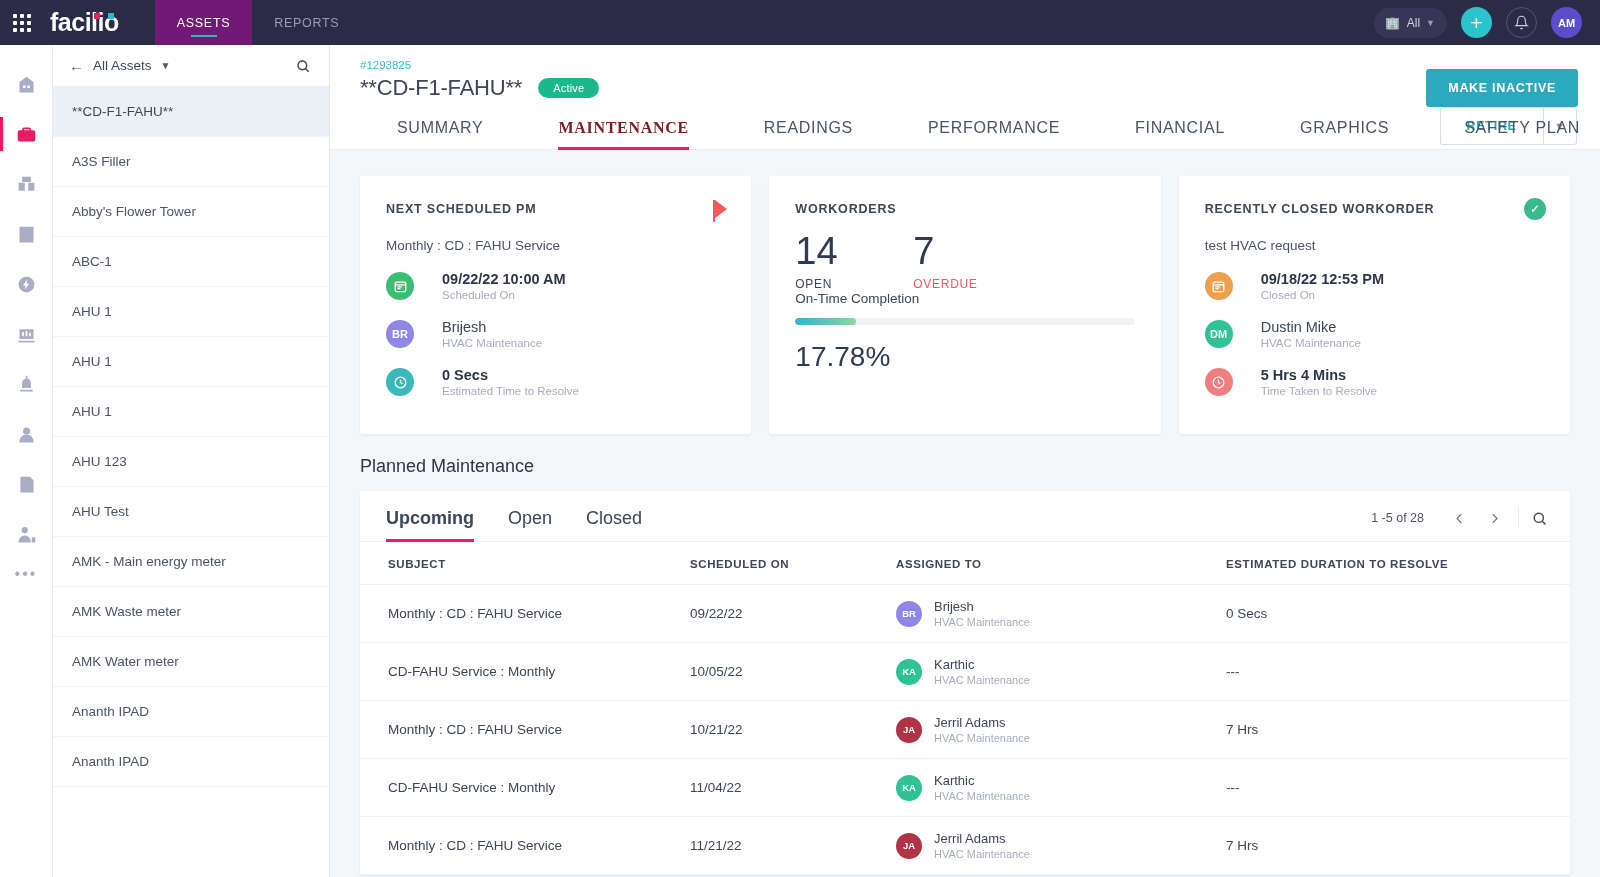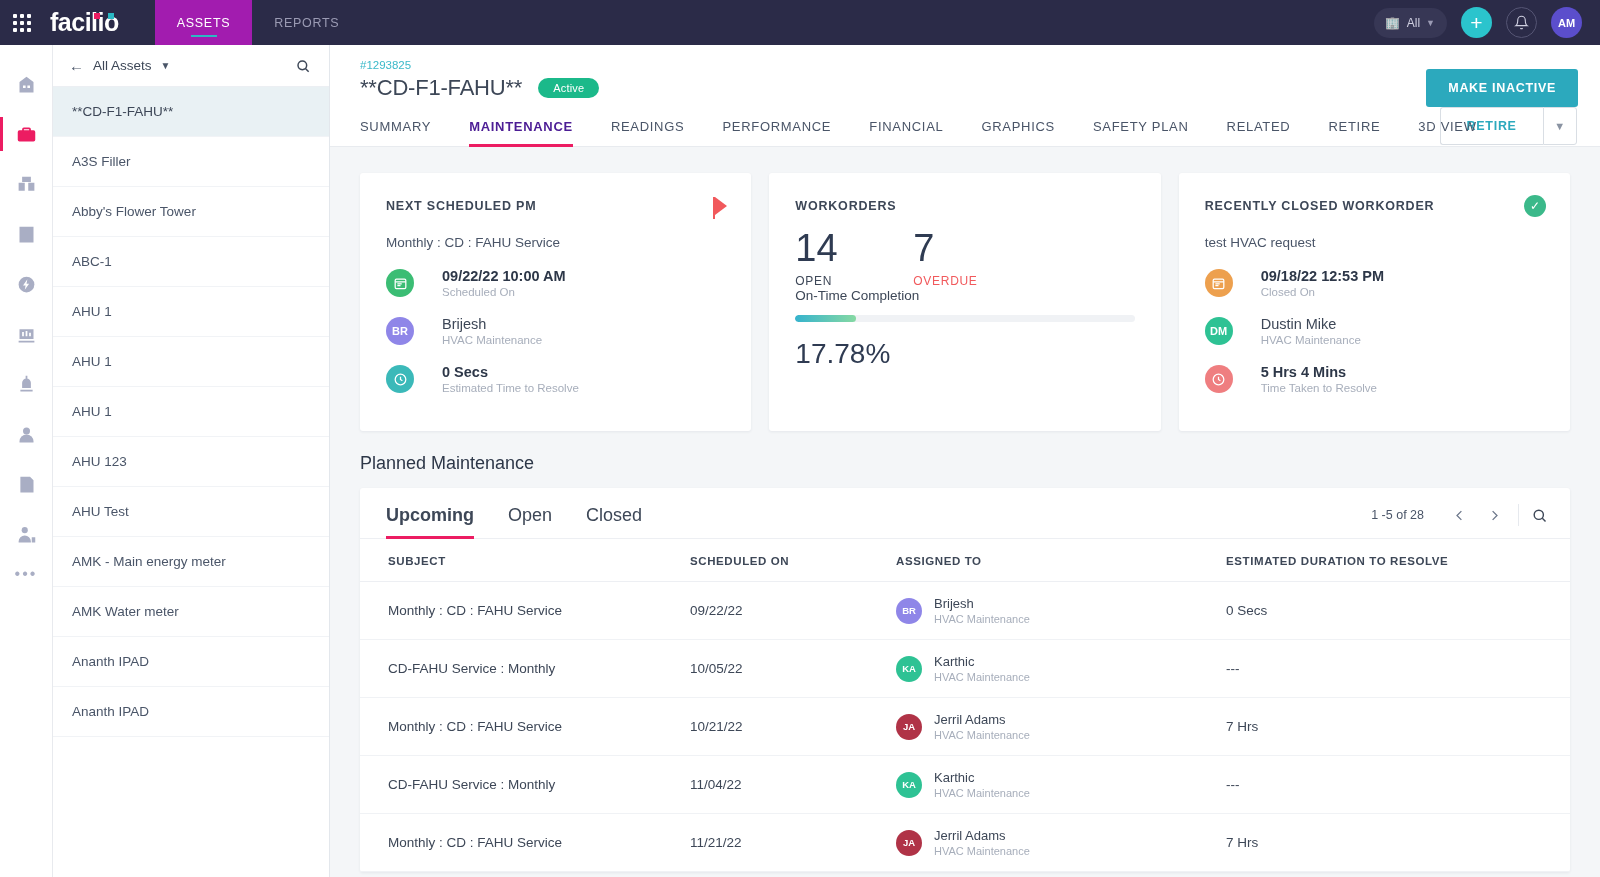--- a/index.html
+++ b/index.html
@@ -27,21 +27,21 @@
     font-size: 25px; font-weight: bold; color: #fff; letter-spacing: -0.5px;
     margin-left: 6px; position: relative; padding-right: 8px;
   }
   .brand .dot1 { position: absolute; width: 6px; height: 6px; background: #ec1c62; top: 5px; left: 44px;}
   .brand .dot2 { position: absolute; width: 6px; height: 6px; background: #2bb9c4; top: 5px; left: 58px;}
   .navtabs { display: flex; height: 45px; margin-left: 28px; }
   .navtab {
     height: 45px; padding: 0 22px; display: flex; align-items: center; justify-content: center;
     font-size: 12.5px; letter-spacing: 0.7px; color: #9b9bb4; position: relative; cursor: pointer;
   }
-  .navtab.active { color: #ffffff; background: #a21caf; }
+  .navtab.active { color: #ffffff; background: #701a75; }
   .navtab.active::after {
     content: ""; position: absolute; bottom: 8px; left: 50%; transform: translateX(-50%);
     width: 26px; height: 2px; background: #2bb9c4;
   }
   .topright { margin-left: auto; display: flex; align-items: center; gap: 14px; padding-right: 18px; }
   .site-pill {
     height: 30px; border-radius: 15px; background: #373755; display: flex; align-items: center;
     gap: 6px; padding: 0 12px; color: #cfcfe0; font-size: 12px; cursor: pointer;
   }
   .site-pill .bld { font-size: 12px; }
@@ -123,24 +123,24 @@
   }
   .btn-caret {
     background: #fff; border: 1px solid #d9dee4; border-radius: 0 3px 3px 0; width: 34px; height: 38px;
     display: flex; align-items: center; justify-content: center; color: #8a93a2; font-size: 11px;
     cursor: pointer;
   }
   .tabbar {
     background: #ffffff; display: flex; padding: 18px 0 0 30px; border-bottom: 1px solid #e8ebef;
   }
   .tab {
-    font-size: 13px; letter-spacing: 0.7px; color: #4a5568; margin-right: 38px;
-    padding-bottom: 12px; cursor: pointer; position: relative; white-space: nowrap;
-  }
-  .tab.active { color: #4c1d95; font-weight: bold; }
+    font-size: 16px; letter-spacing: 0.7px; color: #4a5568; margin-right: 38px;
+    padding-bottom: 12px; cursor: pointer; position: relative; white-space: nowrap; margin-left: 37px;
+  }
+  .tab.active { color: #7f1d1d; font-weight: bold; font-family: Liberation Serif, serif; }
   .tab.active::after {
     content: ""; position: absolute; left: 0; bottom: -1px; width: 100%; height: 3px; background: #ec1c62;
   }
   
   .cards { display: flex; gap: 18px; padding: 26px 30px 0 30px; }
   .card {
     background: #fff; border-radius: 3px; box-shadow: 0 1px 3px rgba(22,40,70,0.07);
     flex: 1; padding: 26px 26px 24px 26px; position: relative; min-height: 258px;
   }
   .card-title {
@@ -338,20 +338,21 @@
       <div class="al-item active">**CD-F1-FAHU**</div>
       <div class="al-item">A3S Filler</div>
       <div class="al-item">Abby's Flower Tower</div>
       <div class="al-item">ABC-1</div>
       <div class="al-item">AHU 1</div>
       <div class="al-item">AHU 1</div>
       <div class="al-item">AHU 1</div>
       <div class="al-item">AHU 123</div>
       <div class="al-item">AHU Test</div>
       <div class="al-item">AMK - Main energy meter</div>
+      <div class="al-item">AMK Waste meter</div>
       <div class="al-item">AMK Water meter</div>
       <div class="al-item">Ananth IPAD</div>
       <div class="al-item">Ananth IPAD</div>
     </div>
 </div>
 
 <div class="main">
 
   <div class="detail-head">
     <div class="dh-id">#1293825</div>

